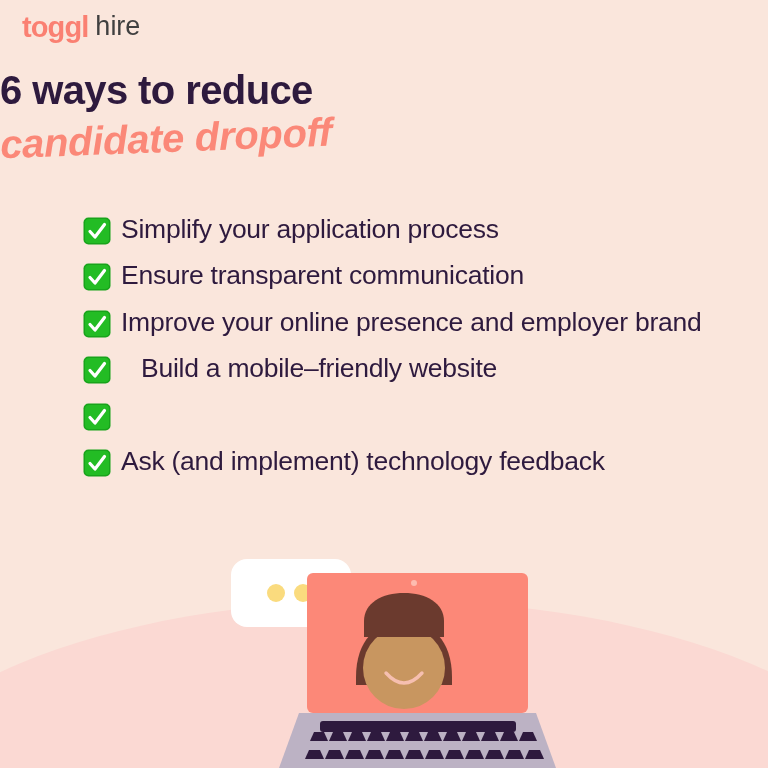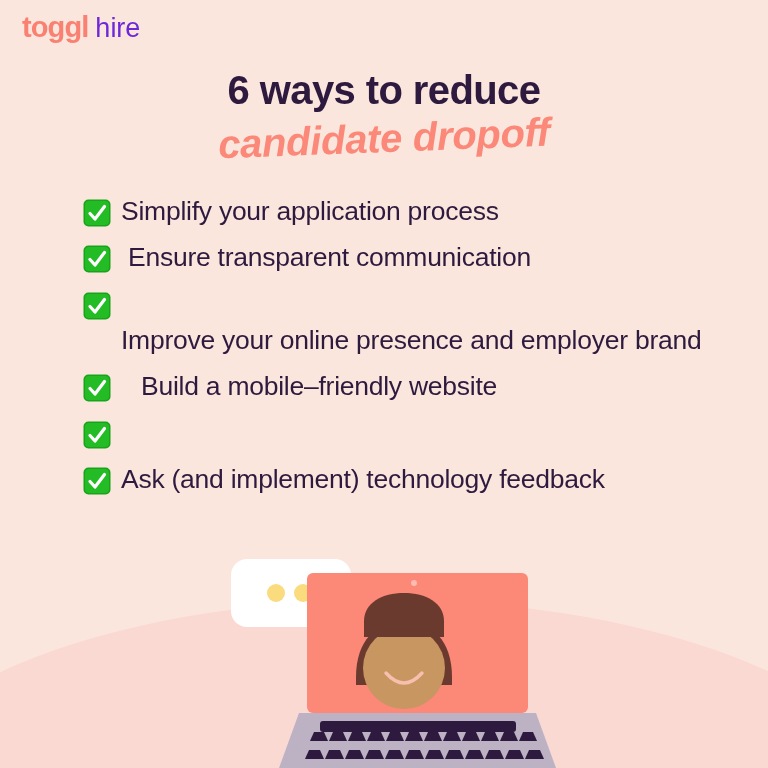--- a/index.html
+++ b/index.html
@@ -26,43 +26,42 @@
     border-radius:50%;
     z-index:0;
   }
 
   
   #logo {
     position:absolute;
     left:22px; top:13px;
     z-index:5;
     display:flex;
-    align-items:flex-end;
+    align-items:flex-start;
     gap:7px;
     line-height:1;
   }
   #logo .mark {
     font-size:29px;
     font-weight:bold;
     color:#FA8072;
     letter-spacing:-0.9px;
   }
   #logo .word {
     font-size:27px;
     font-weight:400;
-    color:#6d28d9;
+    color:#404040;
     letter-spacing:0px;
   }
 
   
   #title-block {
     position:absolute;
     top:68px;
     left:0; right:0;
-    text-align:center;
     z-index:5;
   }
   #title-line1 {
     font-size:40px;
     font-weight:bold;
     color:#2E1A3E;
     letter-spacing:-0.6px;
     line-height:1.12;
   }
   #title-line2 {
@@ -73,21 +72,21 @@
     letter-spacing:-0.3px;
     line-height:1.12;
     display:inline-block;
     transform:rotate(-2.2deg);
     margin-top:3px;
   }
 
   
   #checklist {
     position:absolute;
-    top:194px;
+    top:212px;
     left:82px;
     width:620px;
     z-index:5;
   }
   .list-item {
     display:flex;
     align-items:flex-start;
     margin-bottom:12px;
   }
   .check-icon {
@@ -138,29 +137,29 @@
         <path d="M8 15.5 L13 21 L22.5 8.5" stroke="#FFFFFF" stroke-width="3.2" fill="none" stroke-linecap="round" stroke-linejoin="round"></path>
       </svg>
       <div class="item-text" style="text-indent: 0px;">Simplify your application process</div>
     </div>
     <div class="list-item">
       <svg class="check-icon" viewBox="0 0 30 30">
         <rect x="1.5" y="1.5" width="27" height="27" rx="5" ry="5" fill="#18A31B"></rect>
         <rect x="3" y="3" width="24" height="24" rx="4" ry="4" fill="#23BC24"></rect>
         <path d="M8 15.5 L13 21 L22.5 8.5" stroke="#FFFFFF" stroke-width="3.2" fill="none" stroke-linecap="round" stroke-linejoin="round"></path>
       </svg>
-      <div class="item-text" style="text-indent: 0px; margin-left: 7px;">Ensure transparent communication</div>
-    </div>
-    <div class="list-item">
-      <svg class="check-icon" viewBox="0 0 30 30">
-        <rect x="1.5" y="1.5" width="27" height="27" rx="5" ry="5" fill="#18A31B"></rect>
-        <rect x="3" y="3" width="24" height="24" rx="4" ry="4" fill="#23BC24"></rect>
-        <path d="M8 15.5 L13 21 L22.5 8.5" stroke="#FFFFFF" stroke-width="3.2" fill="none" stroke-linecap="round" stroke-linejoin="round"></path>
-      </svg>
-      <div class="item-text" style="text-indent: 0px; margin-top: 36px;">Improve your online presence and employer brand</div>
+      <div class="item-text" style="text-indent: 0px;">Ensure transparent communication</div>
+    </div>
+    <div class="list-item">
+      <svg class="check-icon" viewBox="0 0 30 30">
+        <rect x="1.5" y="1.5" width="27" height="27" rx="5" ry="5" fill="#18A31B"></rect>
+        <rect x="3" y="3" width="24" height="24" rx="4" ry="4" fill="#23BC24"></rect>
+        <path d="M8 15.5 L13 21 L22.5 8.5" stroke="#FFFFFF" stroke-width="3.2" fill="none" stroke-linecap="round" stroke-linejoin="round"></path>
+      </svg>
+      <div class="item-text" style="text-indent: 0px;">Improve your online presence and employer brand</div>
     </div>
     <div class="list-item">
       <svg class="check-icon" viewBox="0 0 30 30">
         <rect x="1.5" y="1.5" width="27" height="27" rx="5" ry="5" fill="#18A31B"></rect>
         <rect x="3" y="3" width="24" height="24" rx="4" ry="4" fill="#23BC24"></rect>
         <path d="M8 15.5 L13 21 L22.5 8.5" stroke="#FFFFFF" stroke-width="3.2" fill="none" stroke-linecap="round" stroke-linejoin="round"></path>
       </svg>
       <div class="item-text" style="text-indent: 0px; margin-left: 20px;">Build a mobile–friendly website</div>
     </div>
     <div class="list-item">

